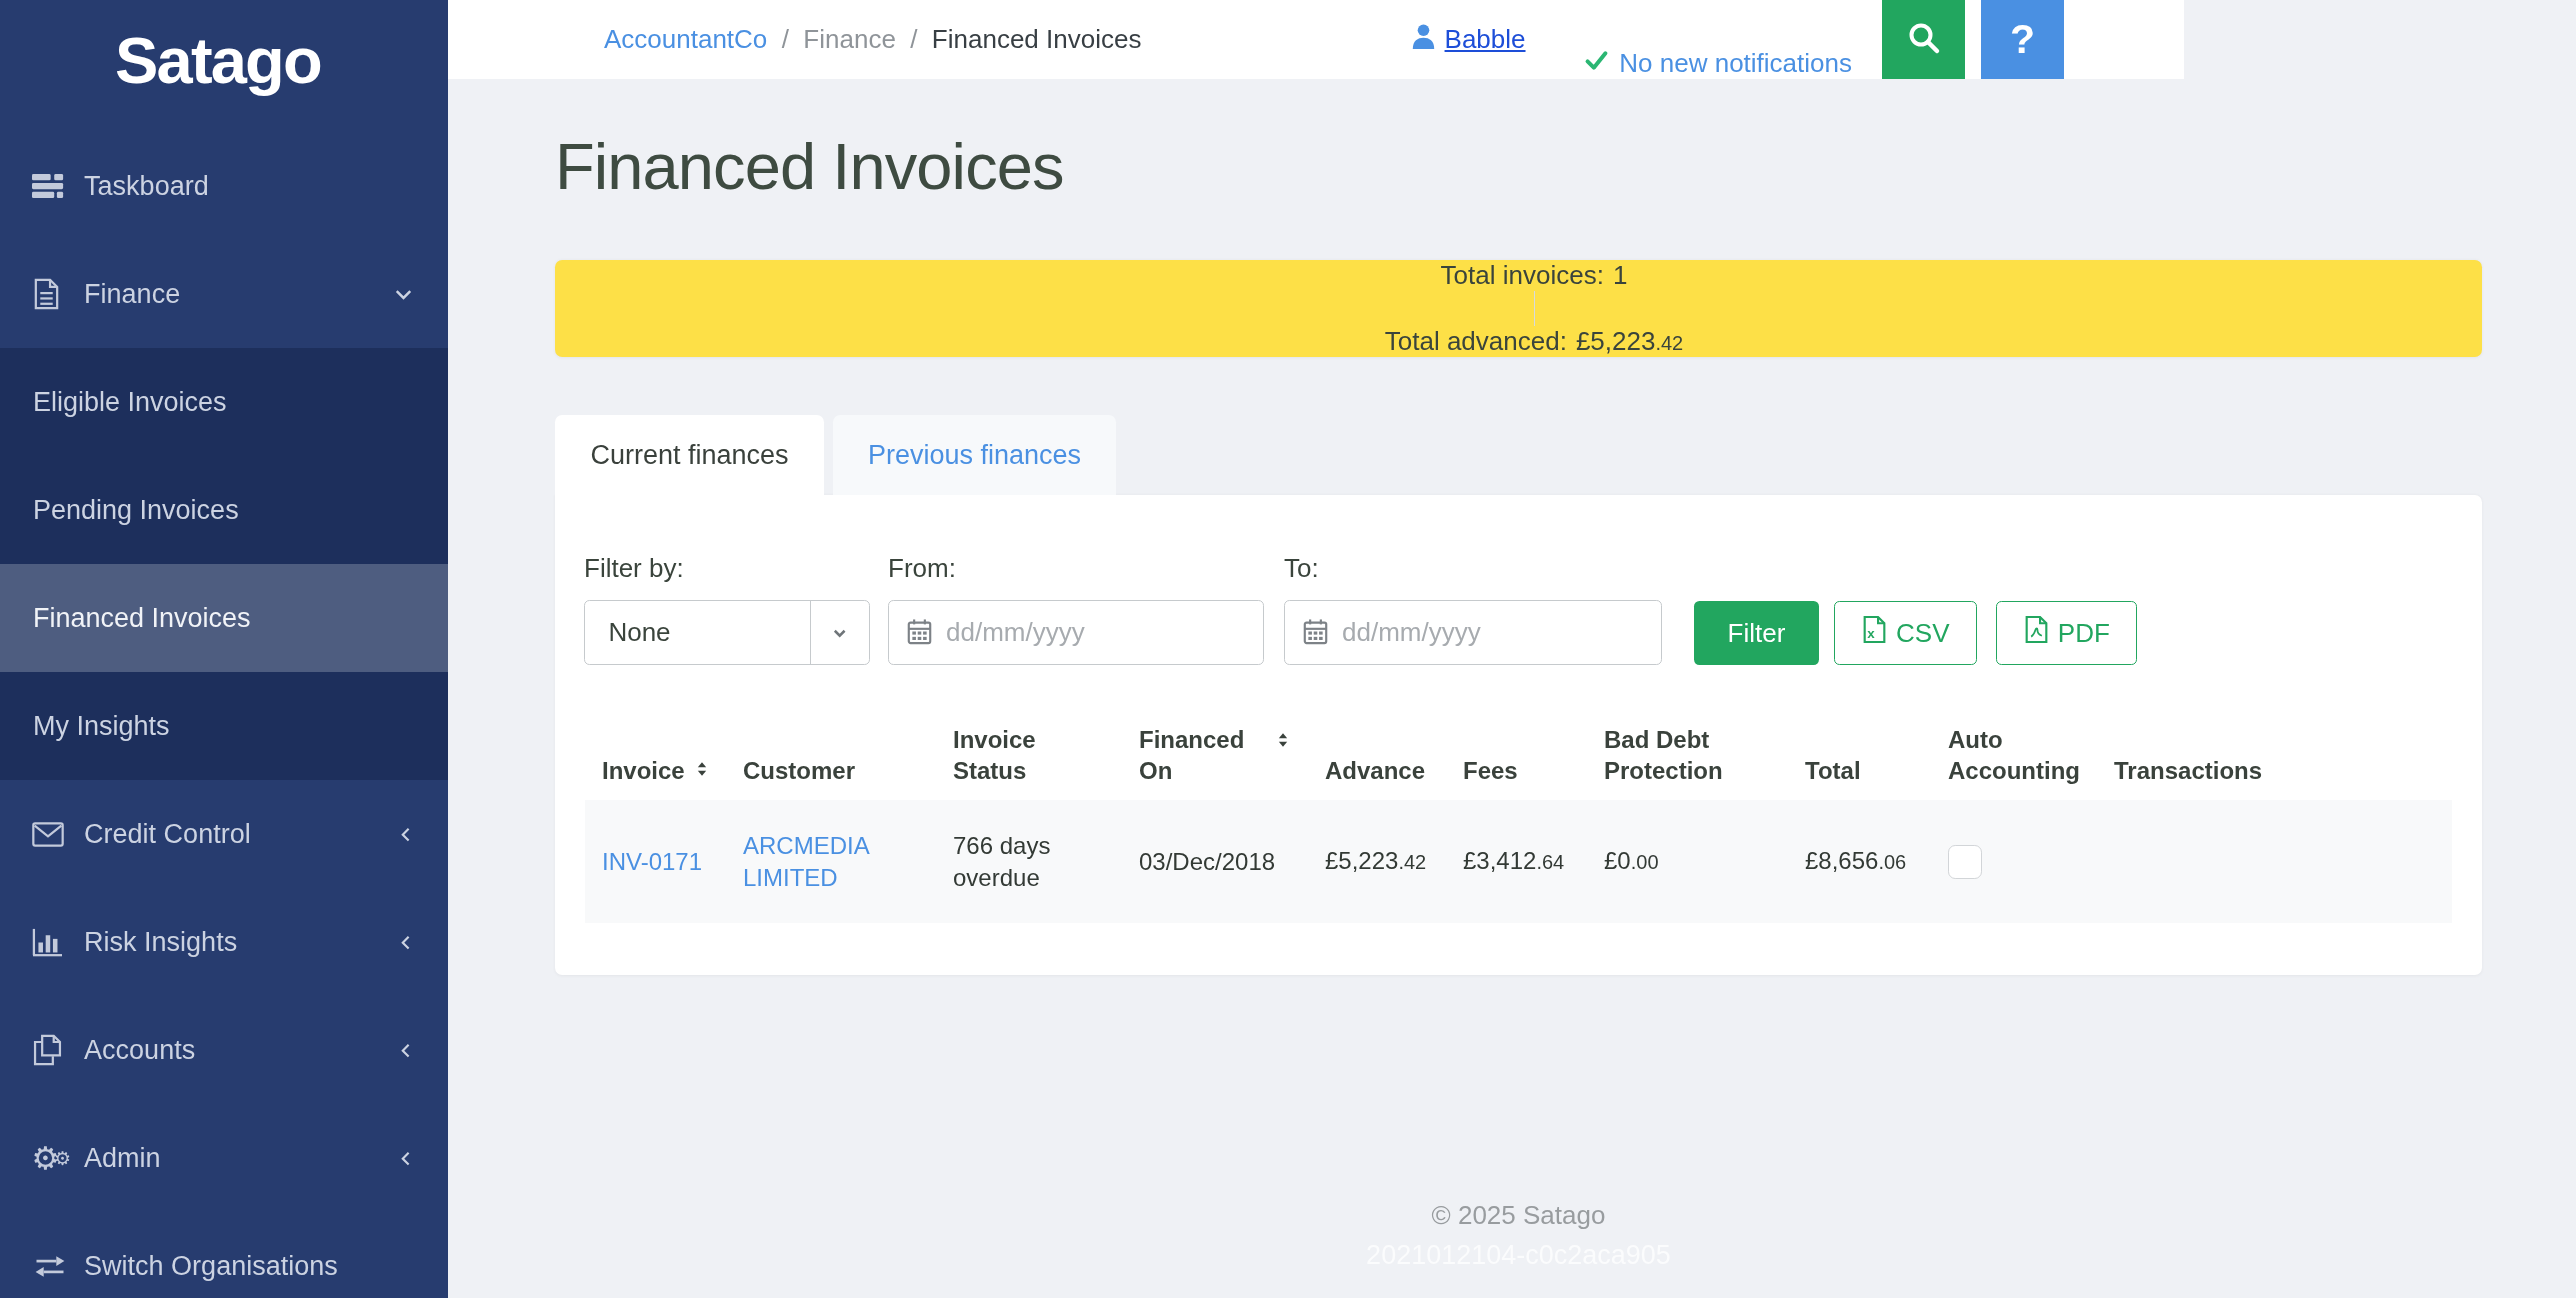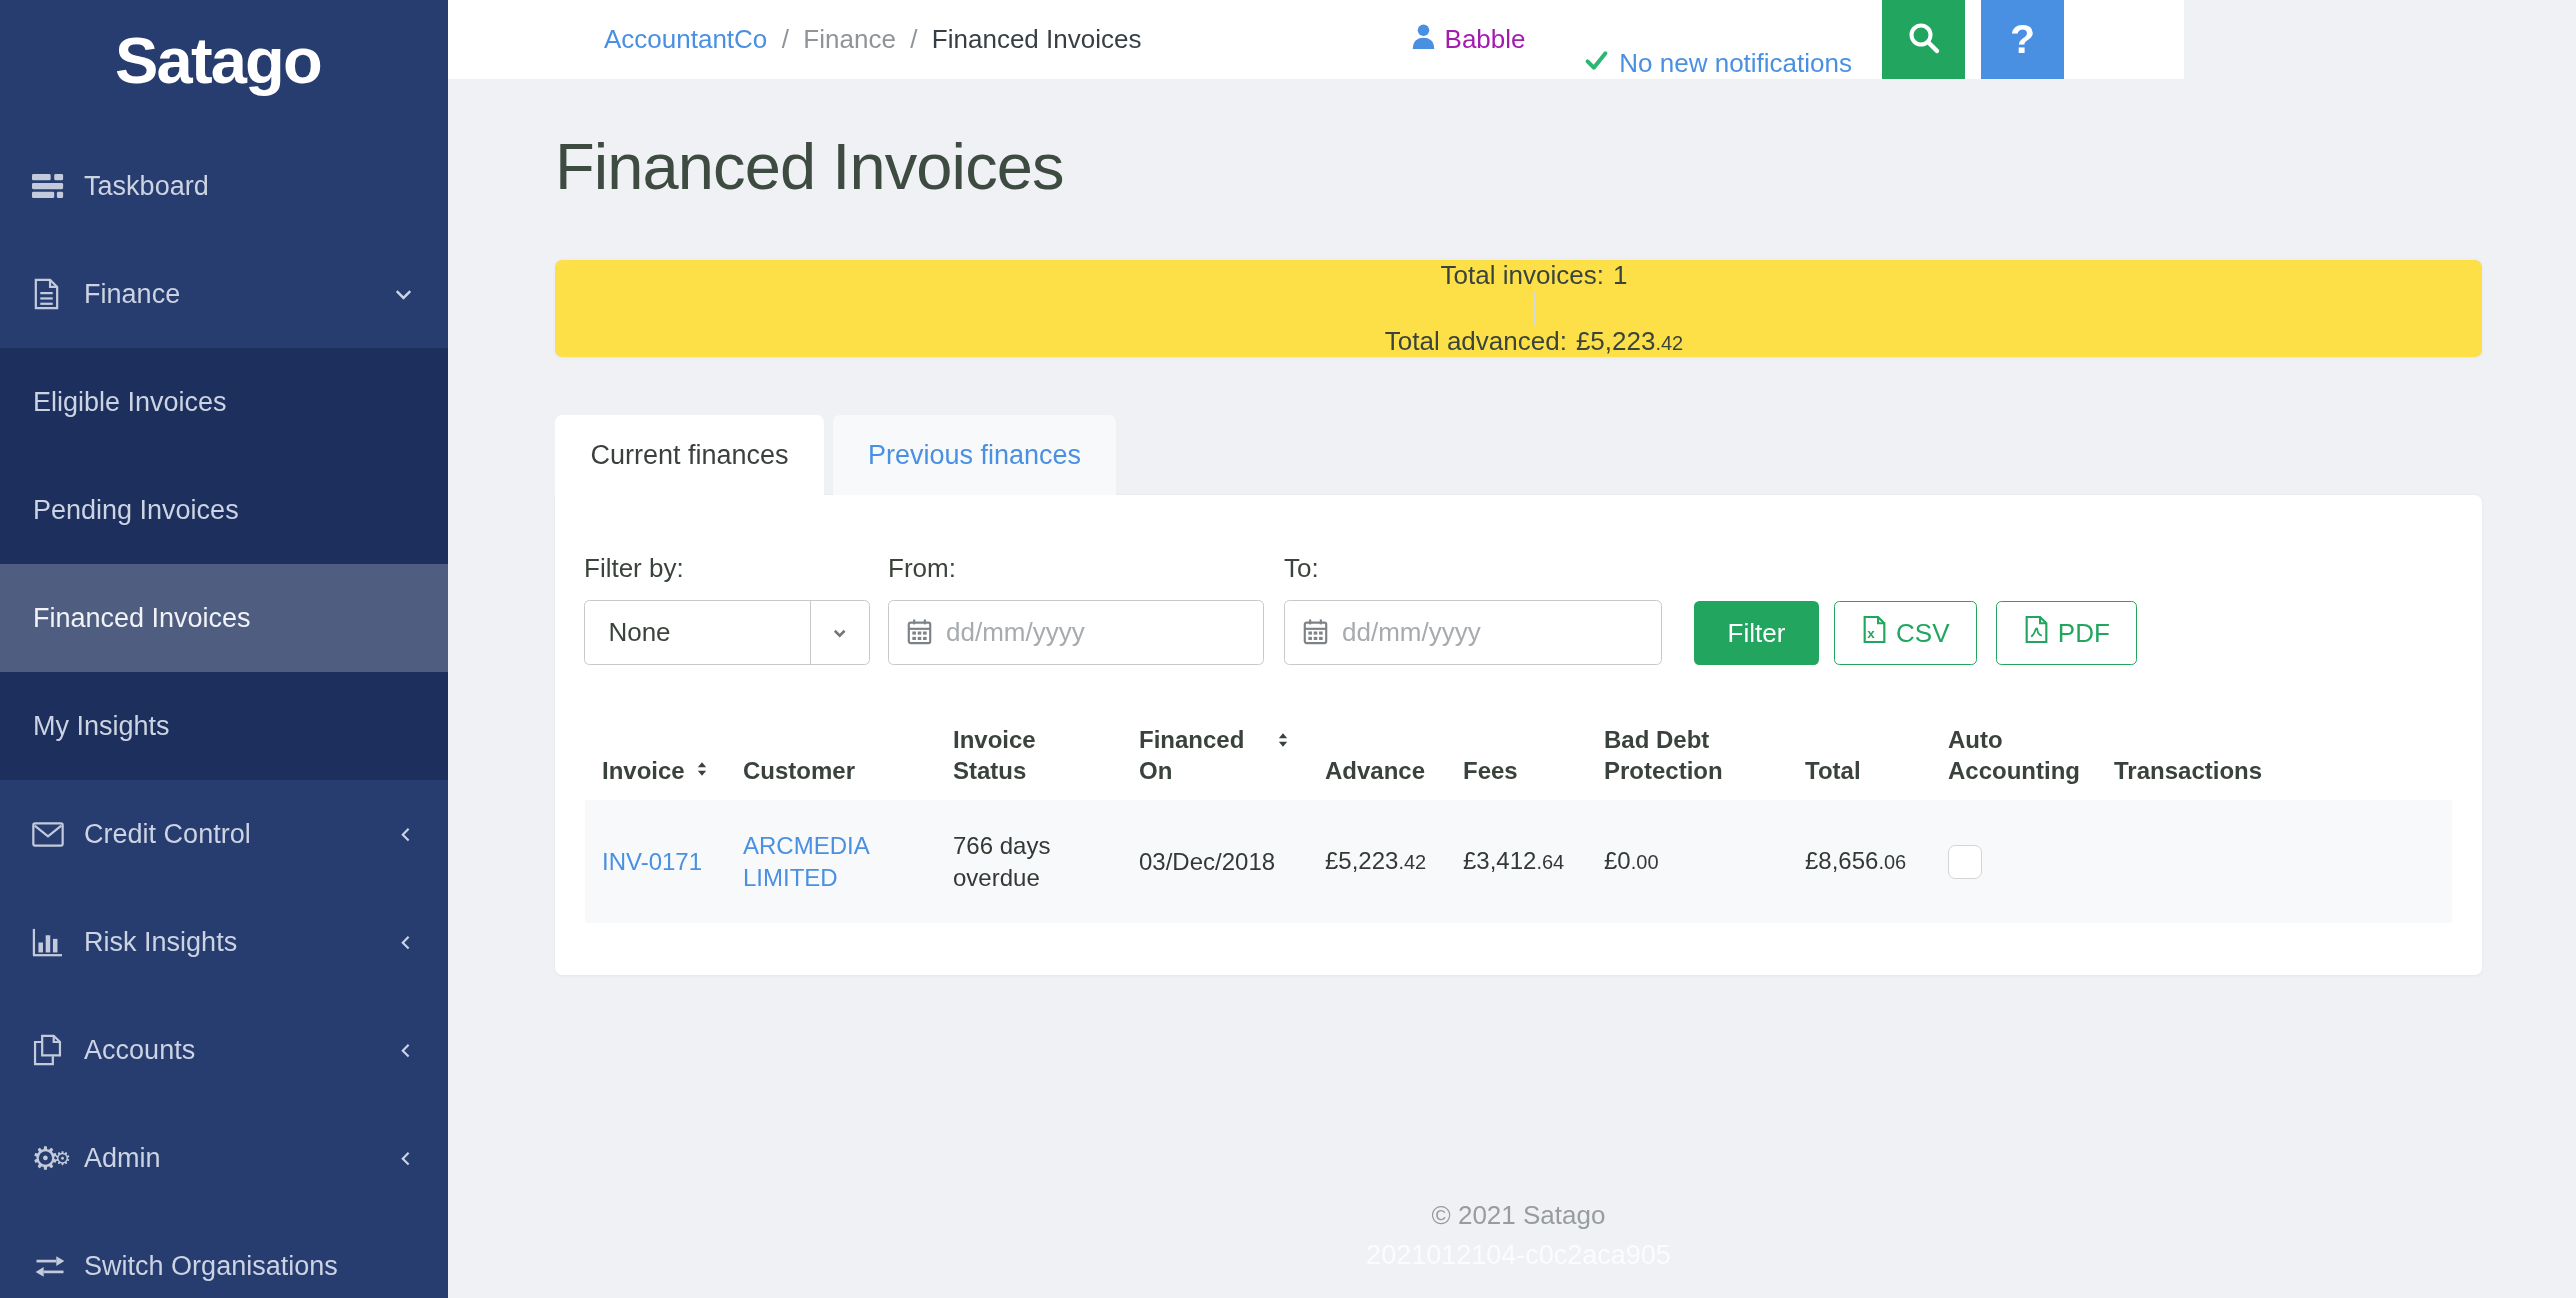--- a/index.html
+++ b/index.html
@@ -25,21 +25,21 @@
   .gear-glyph .small { font-size:19px; vertical-align:top; margin-left:-5.4px; }
   
   .header { position:absolute; left:448px; top:0; width:1736px; height:79px; background:#ffffff;
             display:flex; align-items:center;padding-left:48px; }
   .breadcrumb { margin-left:108px; font-size:26px; display:flex; gap:14.4px; align-items:center; }
   .bc-org { color:#4a90e2; cursor:pointer; }
   .bc-sep { color:#8f9499; }
   .bc-mid { color:#8f9499; }
   .bc-cur { color:#383f44; }
   .header-right { margin-left:auto; display:flex; align-items:center; height:100%; }
-  .user { display:flex; gap:9px; align-items:center; color:#a21caf; font-size:26px; cursor:pointer; }
+  .user { display:flex; gap:9px; align-items:center; color:#1d4ed8; font-size:26px; cursor:pointer;text-decoration:underline; }
   .notif { display:flex; gap:10.8px; align-items:center; color:#4a90e2; font-size:26px;
            margin-left:58px; margin-right:30px; cursor:pointer;margin-top:48px; }
   .sq-btn { width:83px; height:79px; display:flex; align-items:center; justify-content:center; cursor:pointer; }
   .sq-btn.search { background:#22a65f; }
   .sq-btn.help { background:#4a90e2; color:#fff; font-size:41px; font-weight:700;
                  margin-left:16px; margin-right:120px; }
   
   .main { position:absolute; left:448px; top:79px; width:2128px; height:1220px; background:#eff1f5; }
   .content { margin-left:107px; width:1927px; }
   .page-title { margin-top:50px; font-size:65px; letter-spacing:-0.9px; color:#3e4b41; font-weight:400; }
@@ -444,17 +444,17 @@
             <span><span>£8,656</span><span class="dec">.06</span></span>
           </div>
           <div class="cell c-auto">
             <div class="checkbox"></div>
           </div>
           <div class="cell c-trans"></div>
         </div>
       </div>
     </div>
 
-    <div class="footer">© 2021 Satago</div>
+    <div class="footer">© 2025 Satago</div>
     <div class="build">2021012104-c0c2aca905</div>
   </div>
 </div>
 
 
 </body></html>

